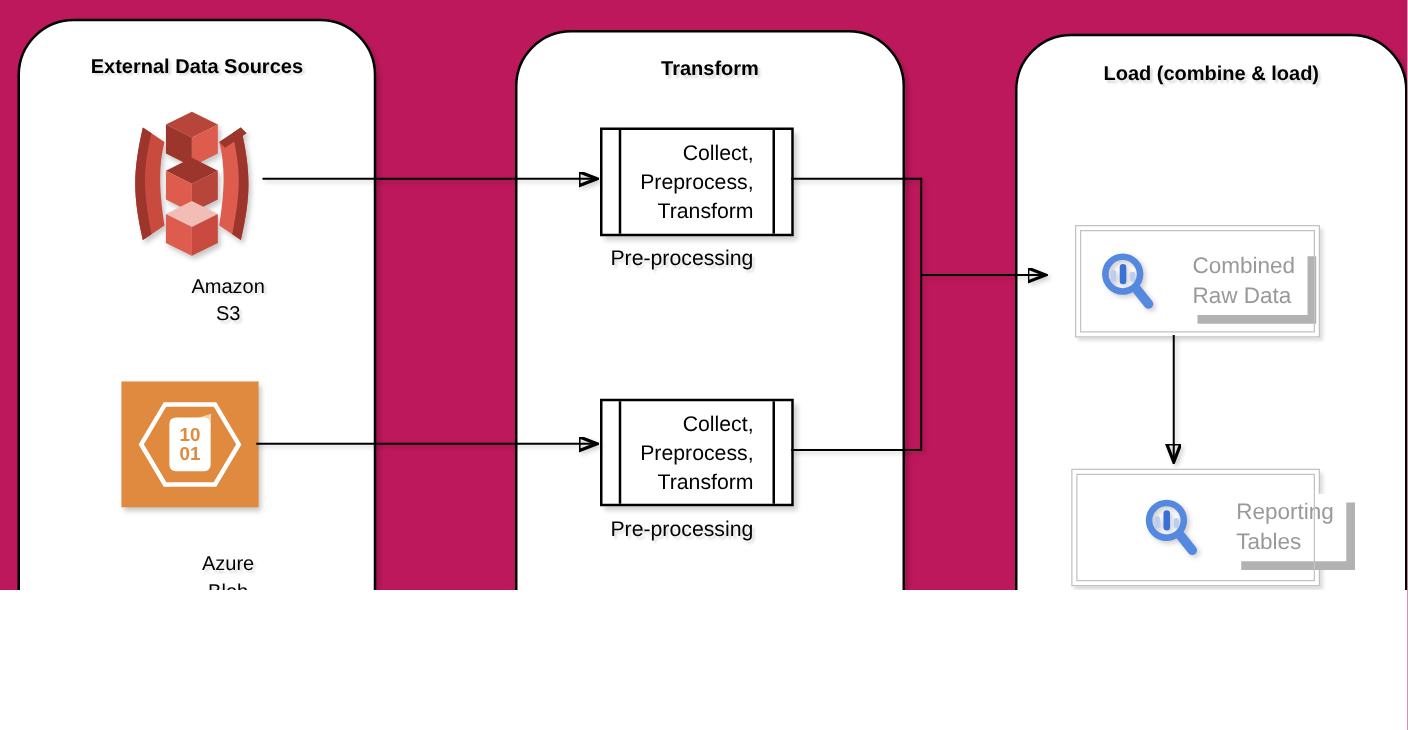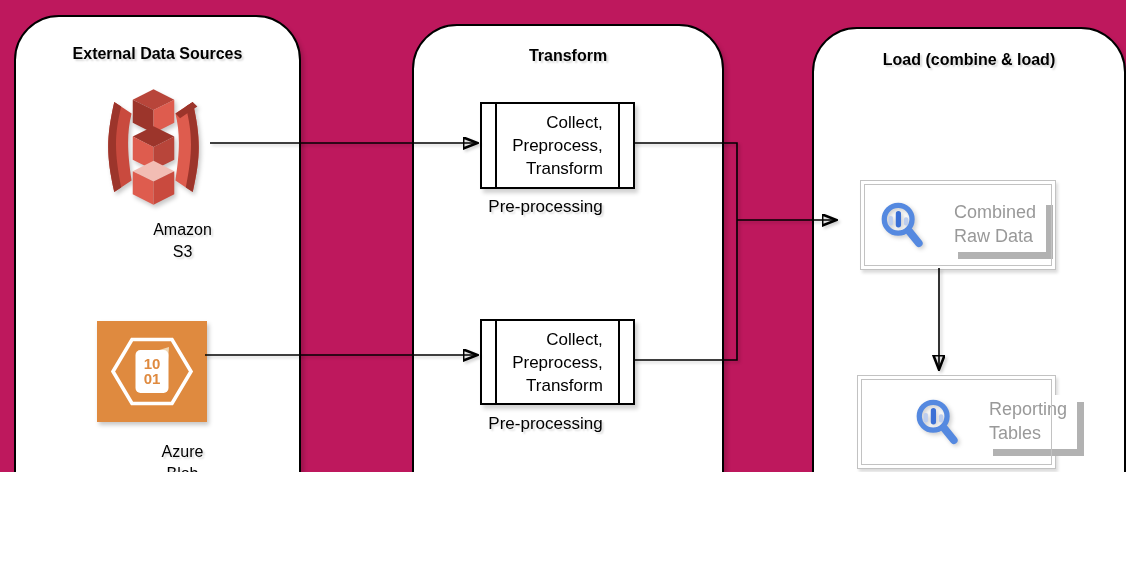--- a/index.html
+++ b/index.html
@@ -35,21 +35,21 @@
     text-shadow: 2px 2px 2px rgba(0,0,0,0.15);
     white-space: pre-line;
   }
   #lane-external  .lane-title { top: 28px; }
   #lane-transform .lane-title { top: 21px; }
   #lane-load      .lane-title { top: 22px; }
 
   
   .icon-wrap { position: absolute; }
   #s3-icon-wrap    { left: 79px; top: 70px;  width: 117px; height: 120px; }
-  #azure-icon-wrap { left: 81px; top: 304px; width: 110px; height: 101px; border-radius: 15px; }
+  #azure-icon-wrap { left: 81px; top: 288px; width: 110px; height: 101px; border-radius: 15px; }
   .icon-wrap svg { display: block; width: 100%; height: 100%;
                    filter: drop-shadow(2px 3px 2px rgba(0,0,0,0.22)); }
 
   .source-label {
     position: absolute;
     left: 0; width: 100%;
     text-align: center;
     font-size: 16px;
     line-height: 22px;
     white-space: pre-line;

